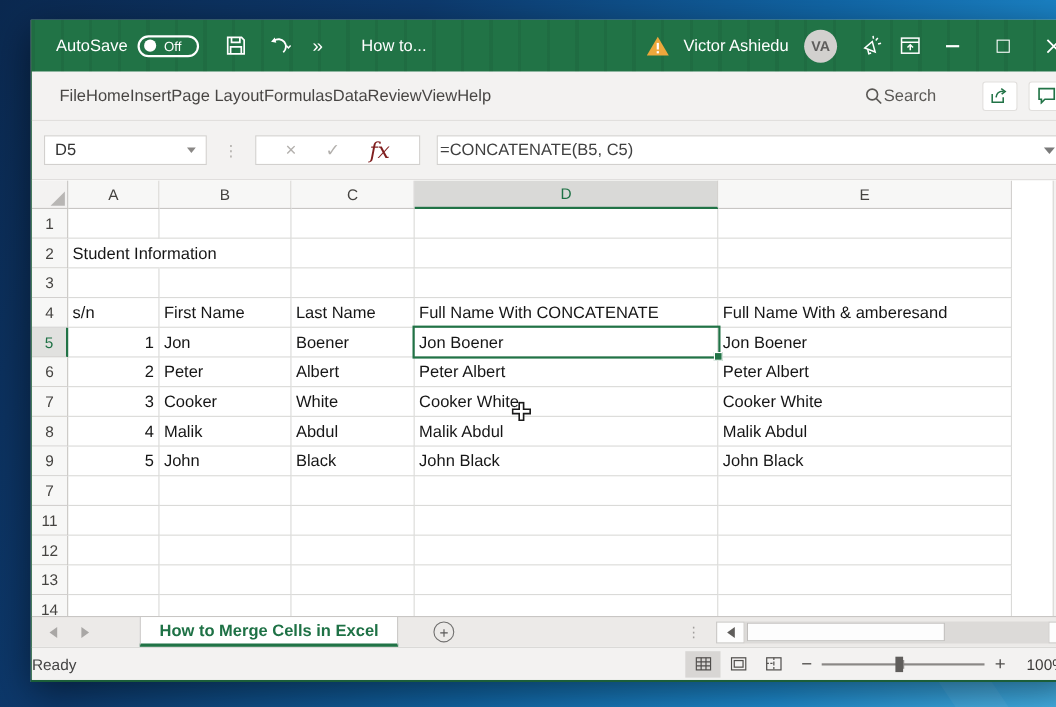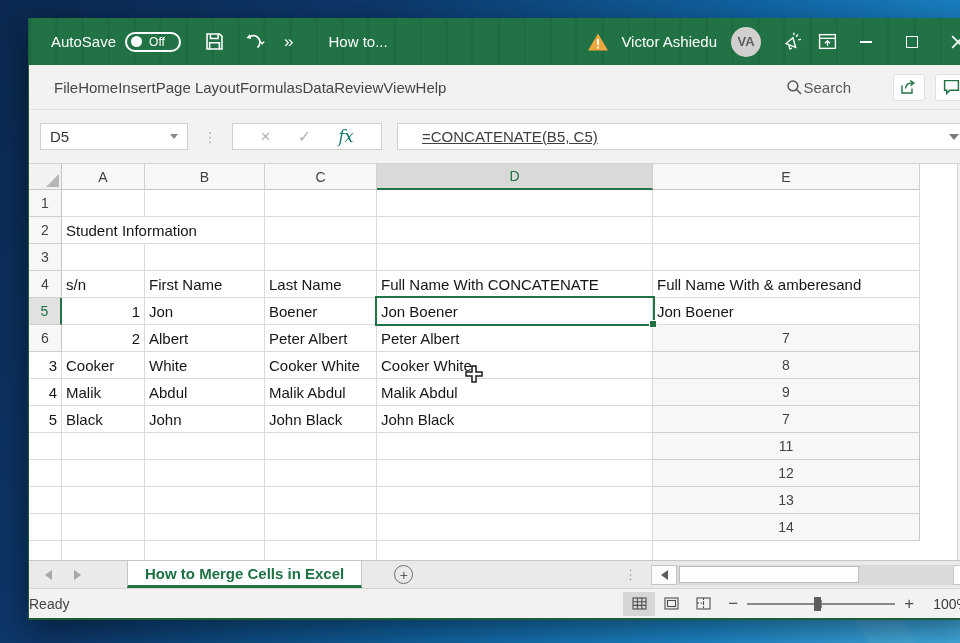--- a/index.html
+++ b/index.html
@@ -64,24 +64,24 @@
   .namebox { width:148px; height:27px; background:#fff; border:1px solid #d2d0ce; display:flex;
              align-items:center; font-size:15px; color:#333; }
   .namebox .nb-text { padding-left:9px; flex:1; }
   .nb-arrow { width:0; height:0; border-left:4px solid transparent; border-right:4px solid transparent;
               border-top:5px solid #8a8886; margin-right:9px; }
   .vdots { color:#b3b0ad; font-size:14px; margin:0 15px; letter-spacing:0; }
   .fxgroup { width:150px; height:27px; background:#fff; border:1px solid #d2d0ce; display:flex;
              align-items:center; justify-content:space-evenly; }
   .fx-x { color:#b3b0ad; font-size:17px; }
   .fx-check { color:#b3b0ad; font-size:16px; }
-  .fx-fx { font-family:"DejaVu Serif", serif; font-style:italic; font-size:16px; color:#0f766e; }
+  .fx-fx { font-family:"DejaVu Serif", serif; font-style:italic; font-size:20px; color:#7f1d1d; }
   .finput { flex:1; height:27px; background:#fff; border:1px solid #d2d0ce; margin-left:15px;
             display:flex; align-items:center; font-size:15px; color:#404040; }
-  .finput .ftext { padding-left:24px; flex:1; white-space:nowrap;text-decoration:underline; }
+  .finput .ftext { padding-left:2px; flex:1; white-space:nowrap; }
   .f-chevron { width:0; height:0; border-left:5px solid transparent; border-right:5px solid transparent;
                border-top:6px solid #7a7a7a; margin-right:10px; }
 
   
   .grid-wrap { position:relative; height:396px; flex:0 0 auto; overflow:hidden; background:#fff; }
   .grid-table { display:grid; grid-template-columns:33px 83px 120px 112px 276px 267px;
                 grid-template-rows:26px repeat(14,27px); width:891px; }
   .corner { background:#f3f2f1; border-right:1px solid #c8c6c4; border-bottom:1px solid #c8c6c4; position:relative; }
   .corner::after { content:""; position:absolute; right:2px; bottom:2px; width:0; height:0;
                    border-left:13px solid transparent; border-bottom:13px solid #b8b6b4; }
@@ -317,39 +317,40 @@
         <div class="cell">Full Name With CONCATENATE</div>
         <div class="cell">Full Name With &amp; amberesand</div>
         <div class="rh sel">5</div>
         <div class="cell num">1</div>
         <div class="cell">Jon</div>
         <div class="cell">Boener</div>
         <div class="cell">Jon Boener</div>
         <div class="cell">Jon Boener</div>
         <div class="rh">6</div>
         <div class="cell num">2</div>
+        <div class="cell">Peter</div>
         <div class="cell">Albert</div>
         <div class="cell">Peter Albert</div>
         <div class="cell">Peter Albert</div>
         <div class="rh">7</div>
         <div class="cell num">3</div>
         <div class="cell">Cooker</div>
         <div class="cell">White</div>
         <div class="cell">Cooker White</div>
         <div class="cell">Cooker White</div>
         <div class="rh">8</div>
         <div class="cell num">4</div>
         <div class="cell">Malik</div>
         <div class="cell">Abdul</div>
         <div class="cell">Malik Abdul</div>
         <div class="cell">Malik Abdul</div>
         <div class="rh">9</div>
         <div class="cell num">5</div>
+        <div class="cell">John</div>
         <div class="cell">Black</div>
-        <div class="cell">John</div>
         <div class="cell">John Black</div>
         <div class="cell">John Black</div>
         <div class="rh">7</div>
         <div class="cell"></div>
         <div class="cell"></div>
         <div class="cell"></div>
         <div class="cell"></div>
         <div class="cell"></div>
         <div class="rh">11</div>
         <div class="cell"></div>

